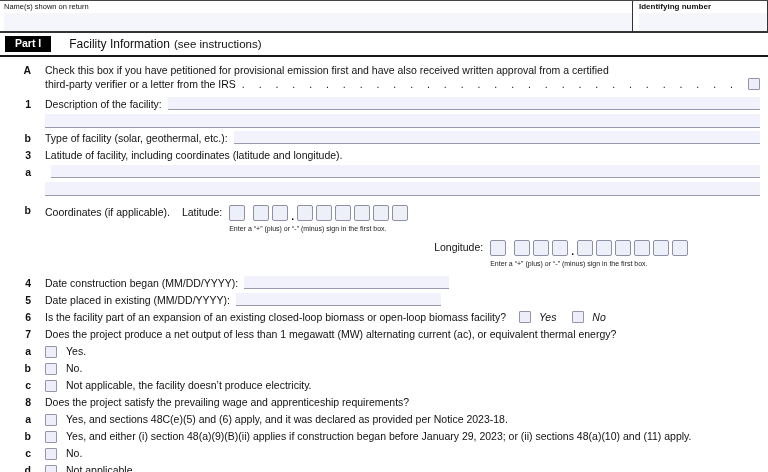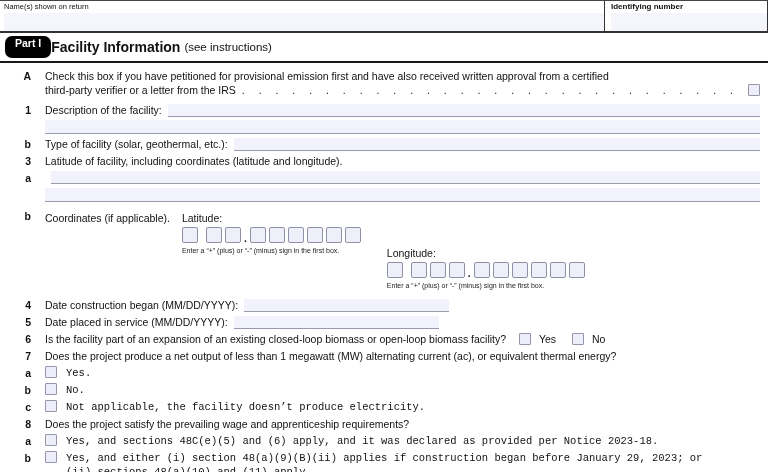--- a/index.html
+++ b/index.html
@@ -6,54 +6,54 @@
   html, body { margin:0; padding:0; }
   body {
     width:768px; height:472px; overflow:hidden;
     background:#ffffff; color:#111;
     font-family:"Liberation Sans", sans-serif;
     font-size:10.5px; line-height:14px;
   }
   
   .header { display:flex; border-top:1px solid #444; border-bottom:2px solid #333; height:33px; }
   .h-left { flex:1; padding:1px 0 0 4px; }
-  .h-right { width:164px; border-left:1px solid #333; border-right:1px solid #333; padding:1px 0 0 6px; }
+  .h-right { width:136px; border-left:1px solid #333; border-right:1px solid #333; padding:1px 0 0 6px; }
   .h-label { font-size:7.5px; line-height:9px; }
   .h-label.bold { font-weight:bold; font-size:8px; }
   .h-input { height:18px; margin-top:2px; background:#f5f6fc; }
   
   .part-bar { display:flex; align-items:center; border-bottom:2px solid #1a1a1a; padding:3px 0 3px 5px; }
-  .badge { background:#000; color:#fff; font-weight:bold; font-size:10.5px; line-height:13px; padding:1px 10px 8px;border-radius:7px; }
-  .part-title { font-weight:bold; font-size:14px; }
+  .badge { background:#000; color:#fff; font-weight:bold; font-size:10.5px; line-height:13px; padding:1px 10px 2px; }
+  .part-title { font-weight:normal; font-size:12px; margin-left:18px; }
   .part-sub { font-size:11.5px; margin-left:4px;text-align:center; }
   
   .row { display:flex; align-items:flex-start; margin-top:3px; padding-right:8px; }
   .g { width:31px; min-width:31px; text-align:right; font-weight:bold; }
   .c { flex:1; margin-left:14px; }
-  .c-flex { flex:1; margin-left:14px; display:flex; align-items:flex-end; }
+  .c-flex { flex:1; margin-left:14px; display:flex; align-items:flex-start; }
   .lbl { white-space:nowrap; }
   .field { flex:1; height:13px; margin-left:6px; background:#f1f2fb; border-bottom:1px solid #999aad; }
   .field.date { flex:none; width:205px; }
   .cont { margin:3px 8px 0 45px; height:14px; background:#f1f2fb; border-bottom:1px solid #999aad; }
   
   .cb { display:inline-block; width:12px; height:12px; background:#edeef9;
         border:1px solid #9495ab; border-radius:1px; vertical-align:-2px; flex-shrink:0; }
-  .crow { display:flex; align-items:flex-start;font-family:Liberation Mono, monospace; }
+  .crow { display:flex; align-items:flex-end; }
   .ctext { margin-left:9px; flex:1; }
   .w8b { max-width:662px; }
   
   .dotrow { display:flex; align-items:center; }
   .dots { flex:1; overflow:hidden; white-space:nowrap; word-spacing:11px; margin:0 6px; }
   
   .yn { margin-left:10px; }
-  .yn-label { margin-left:5px; }
+  .yn-label { margin-left:5px;font-style:italic; }
   .yn2 { margin-left:13px; }
   
   .coords { margin-top:7px; }
-  .cblock { display:flex; margin-left:12px;flex-direction:column; }
+  .cblock { display:flex; margin-left:12px; }
   .cblock.second { margin-left:26px;margin-top:35px; }
   .cname { margin-right:7px; padding-top:2px; white-space:nowrap; }
   .cboxes { display:flex; align-items:center; }
   .db { width:16px; height:16px; background:#eef0f9; border:1px solid #8f90a6; border-radius:2px; flex-shrink:0; }
   .signbox { margin-right:8px; }
   .grp { display:flex; gap:3px; }
   .decpt { font-weight:bold; margin:6px 3px 0; }
   .chelp { font-size:7px; line-height:8px; margin-top:2px; color:#222; white-space:nowrap; }
   .mt6 { margin-top:6px; }
   .mt8 { margin-top:8px; }
@@ -181,21 +181,21 @@
     <span class="g">4</span>
     <div class="c-flex">
       <span class="lbl">Date construction began (MM/DD/YYYY):</span>
       <span class="field date"></span>
     </div>
   </div>
 
   <div class="row">
     <span class="g">5</span>
     <div class="c-flex">
-      <span class="lbl">Date placed in service (MM/DD/YYYY):</span>
+      <span class="lbl">Date placed in existing (MM/DD/YYYY):</span>
       <span class="field date"></span>
     </div>
   </div>
 
   <div class="row">
     <span class="g">6</span>
     <div class="c">
       <span>Is the facility part of an expansion of an existing closed-loop biomass or open-loop biomass facility?</span>
       <span class="cb yn"></span>
       <span class="yn-label">Yes</span>

